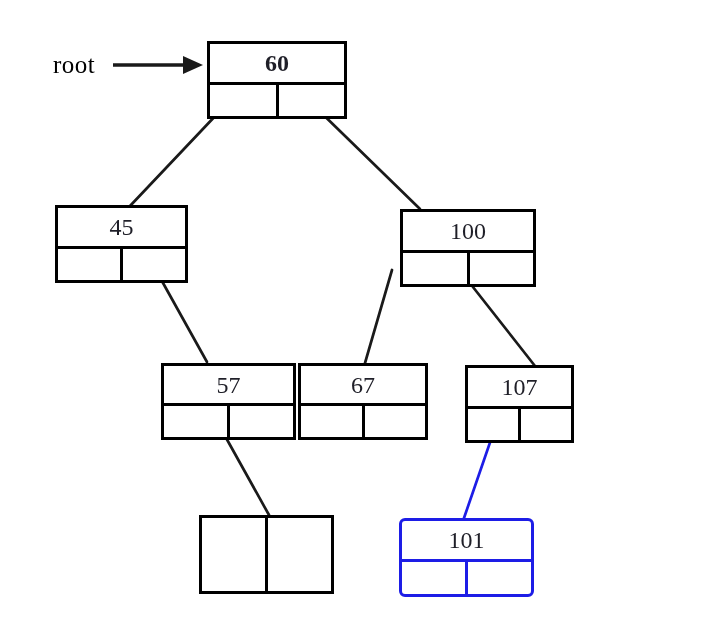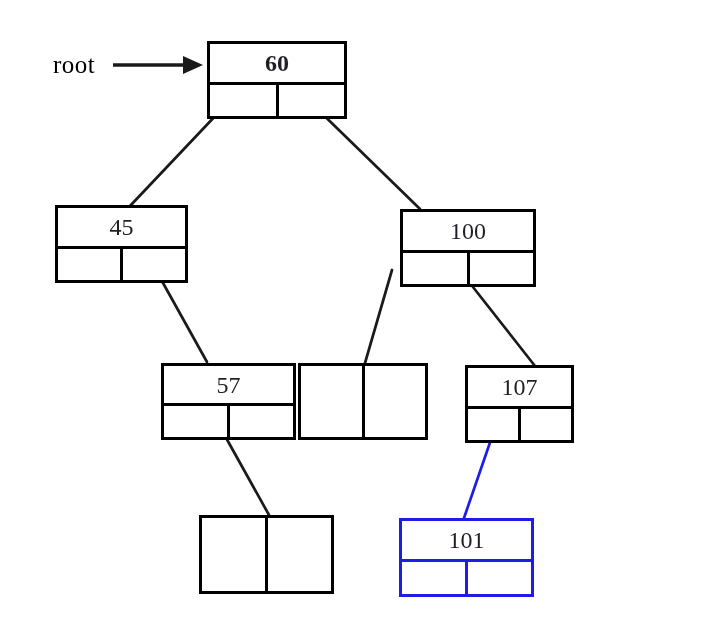--- a/index.html
+++ b/index.html
@@ -53,20 +53,21 @@
     display: flex;
   }
   .node .pointer-cell {
     flex: 1;
   }
   .node .pointer-cell.left {
     border-right: 3px solid #000000;
   }
   .node.highlighted {
     border-color: var(--hl, #1d1de6);
+    border-radius: 6px;
   }
   .node.highlighted .value-cell {
     border-bottom-color: var(--hl, #1d1de6);
   }
   .node.highlighted .pointer-cell.left {
     border-right-color: var(--hl, #1d1de6);
   }
 </style>
 </head>
 <body>
@@ -107,20 +108,21 @@
       </div>
     </div>
     <div class="node" style="left: 133px; top: 363px; width: 135px; height: 77px; margin-left: 28px;">
       <div class="value-cell">57</div>
       <div class="pointer-row">
         <div class="pointer-cell left"></div>
         <div class="pointer-cell right"></div>
       </div>
     </div>
     <div class="node" style="left: 298px; top: 363px; width: 130px; height: 77px;">
+      <div class="value-cell">67</div>
       <div class="pointer-row">
         <div class="pointer-cell left"></div>
         <div class="pointer-cell right"></div>
       </div>
     </div>
     <div class="node" style="left: 465px; top: 365px; width: 109px; height: 78px;">
       <div class="value-cell">107</div>
       <div class="pointer-row">
         <div class="pointer-cell left"></div>
         <div class="pointer-cell right"></div>

